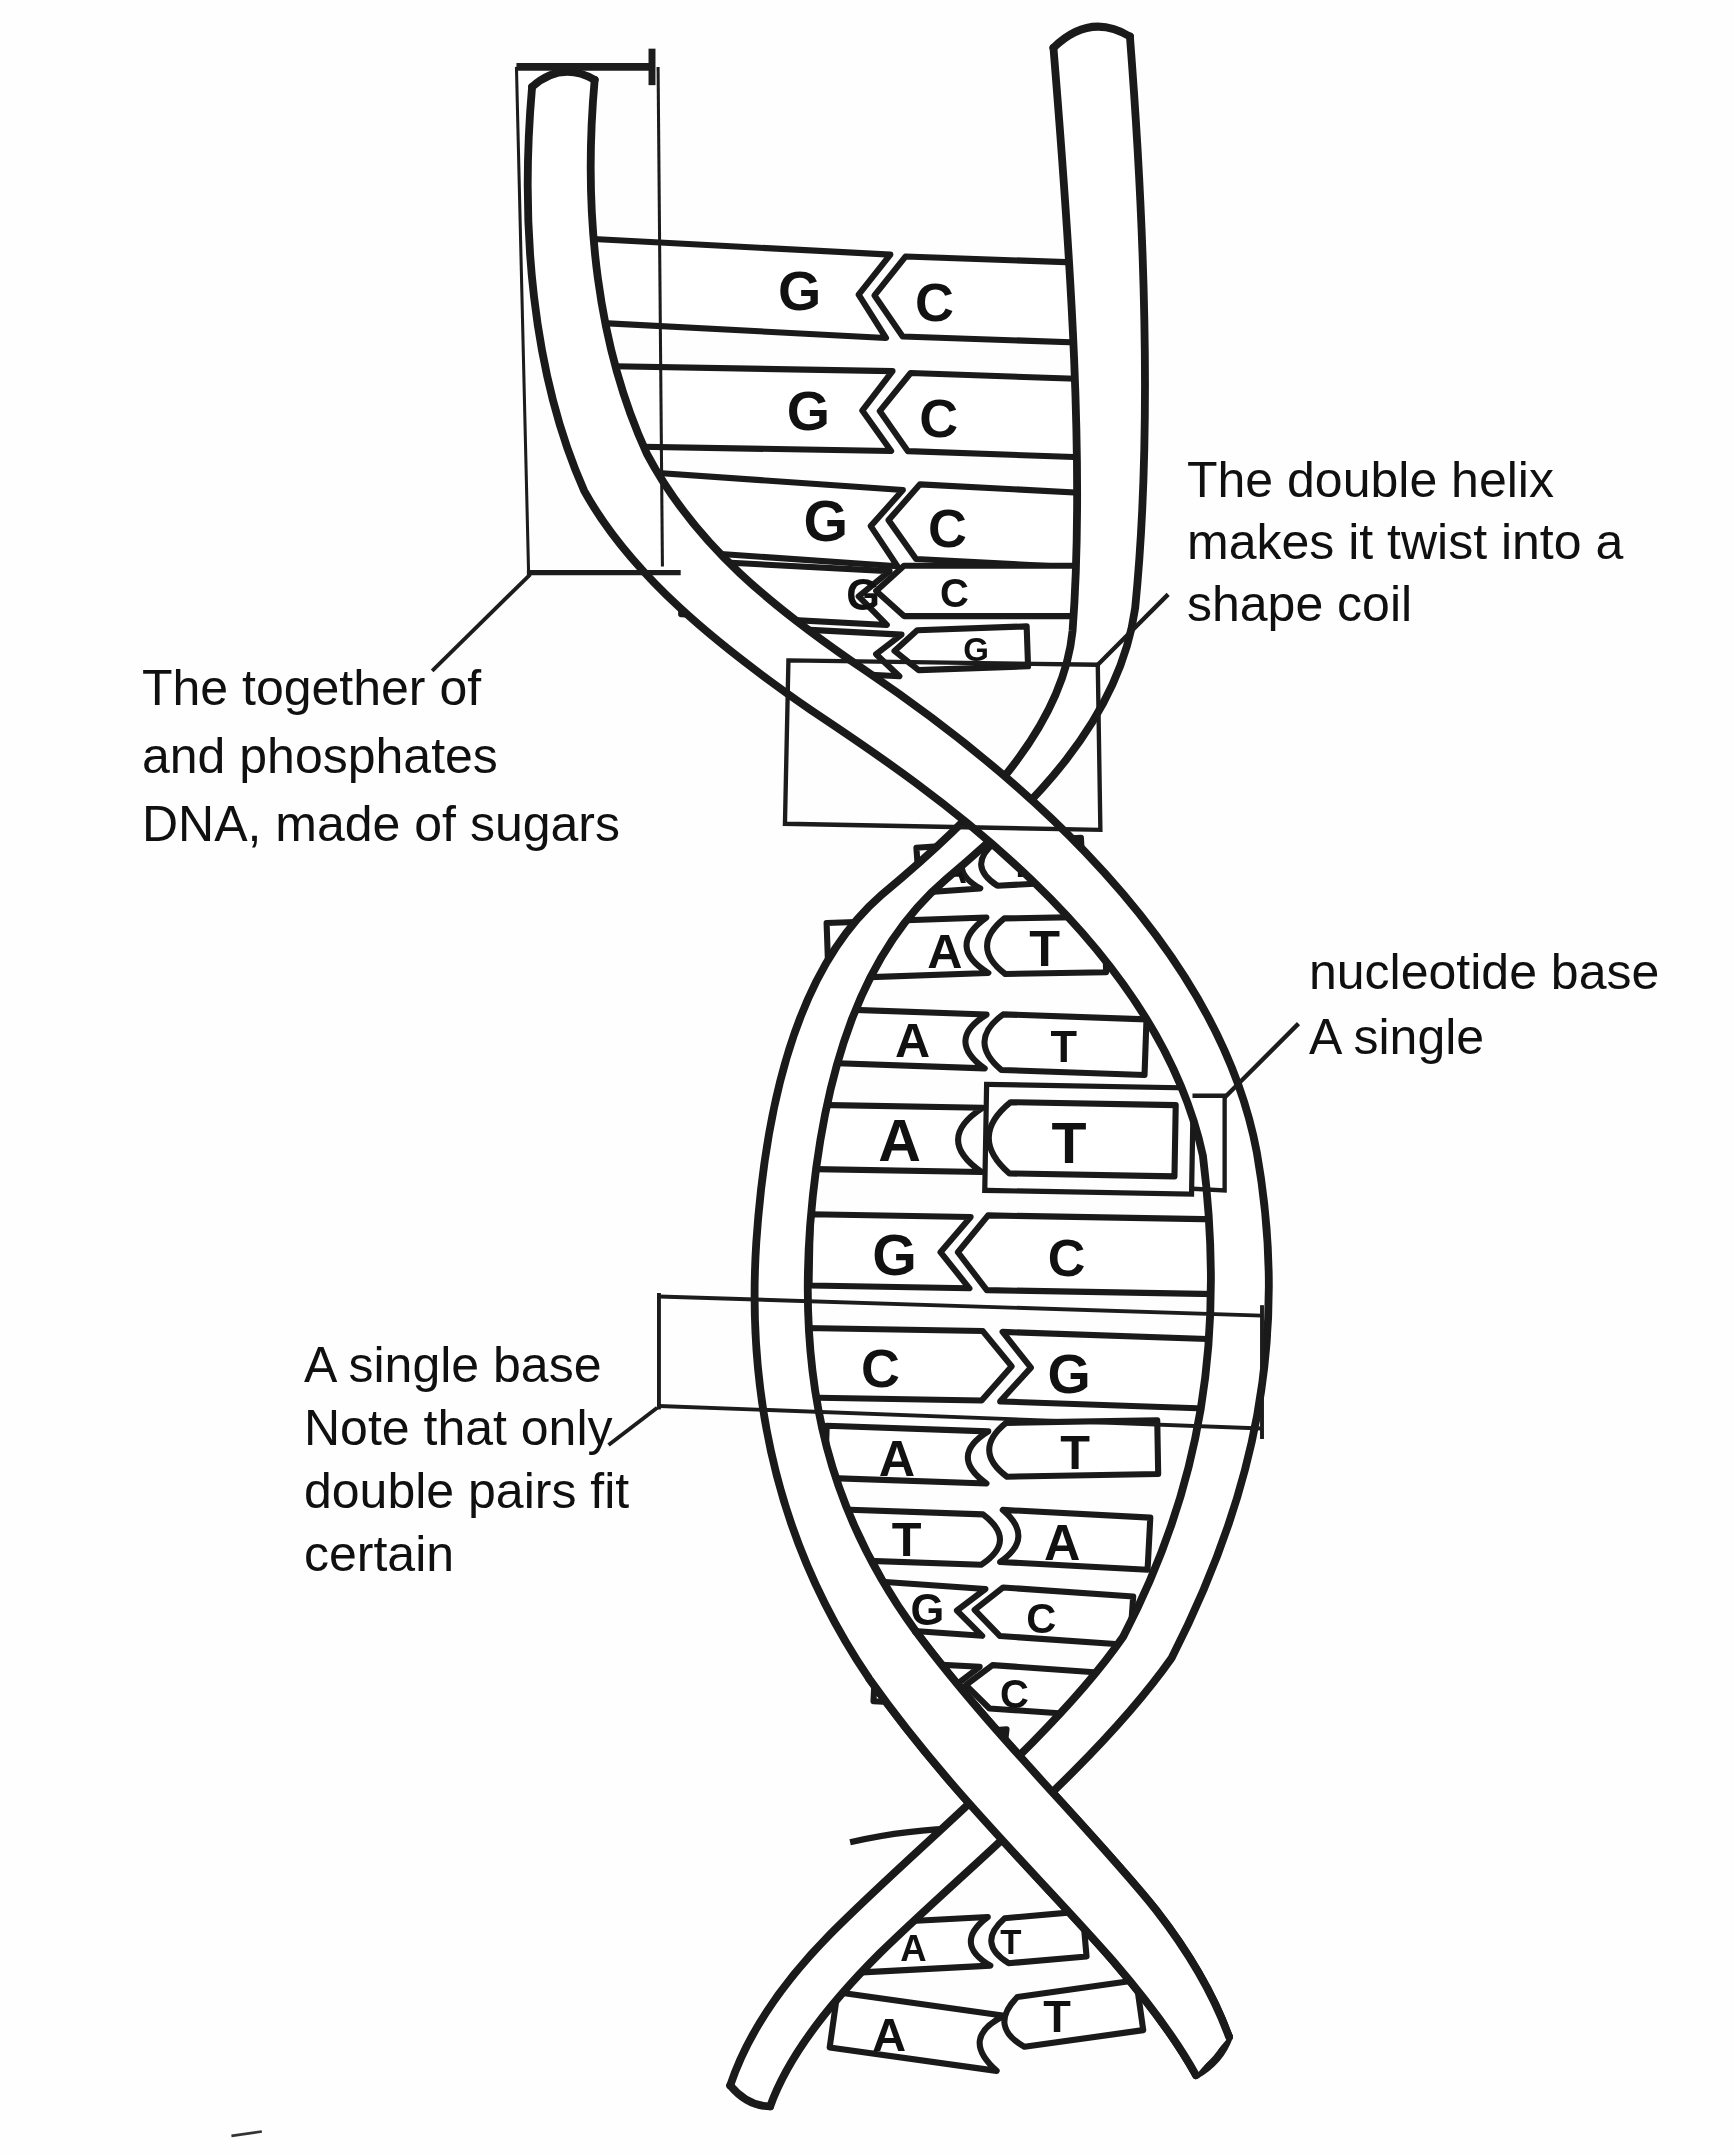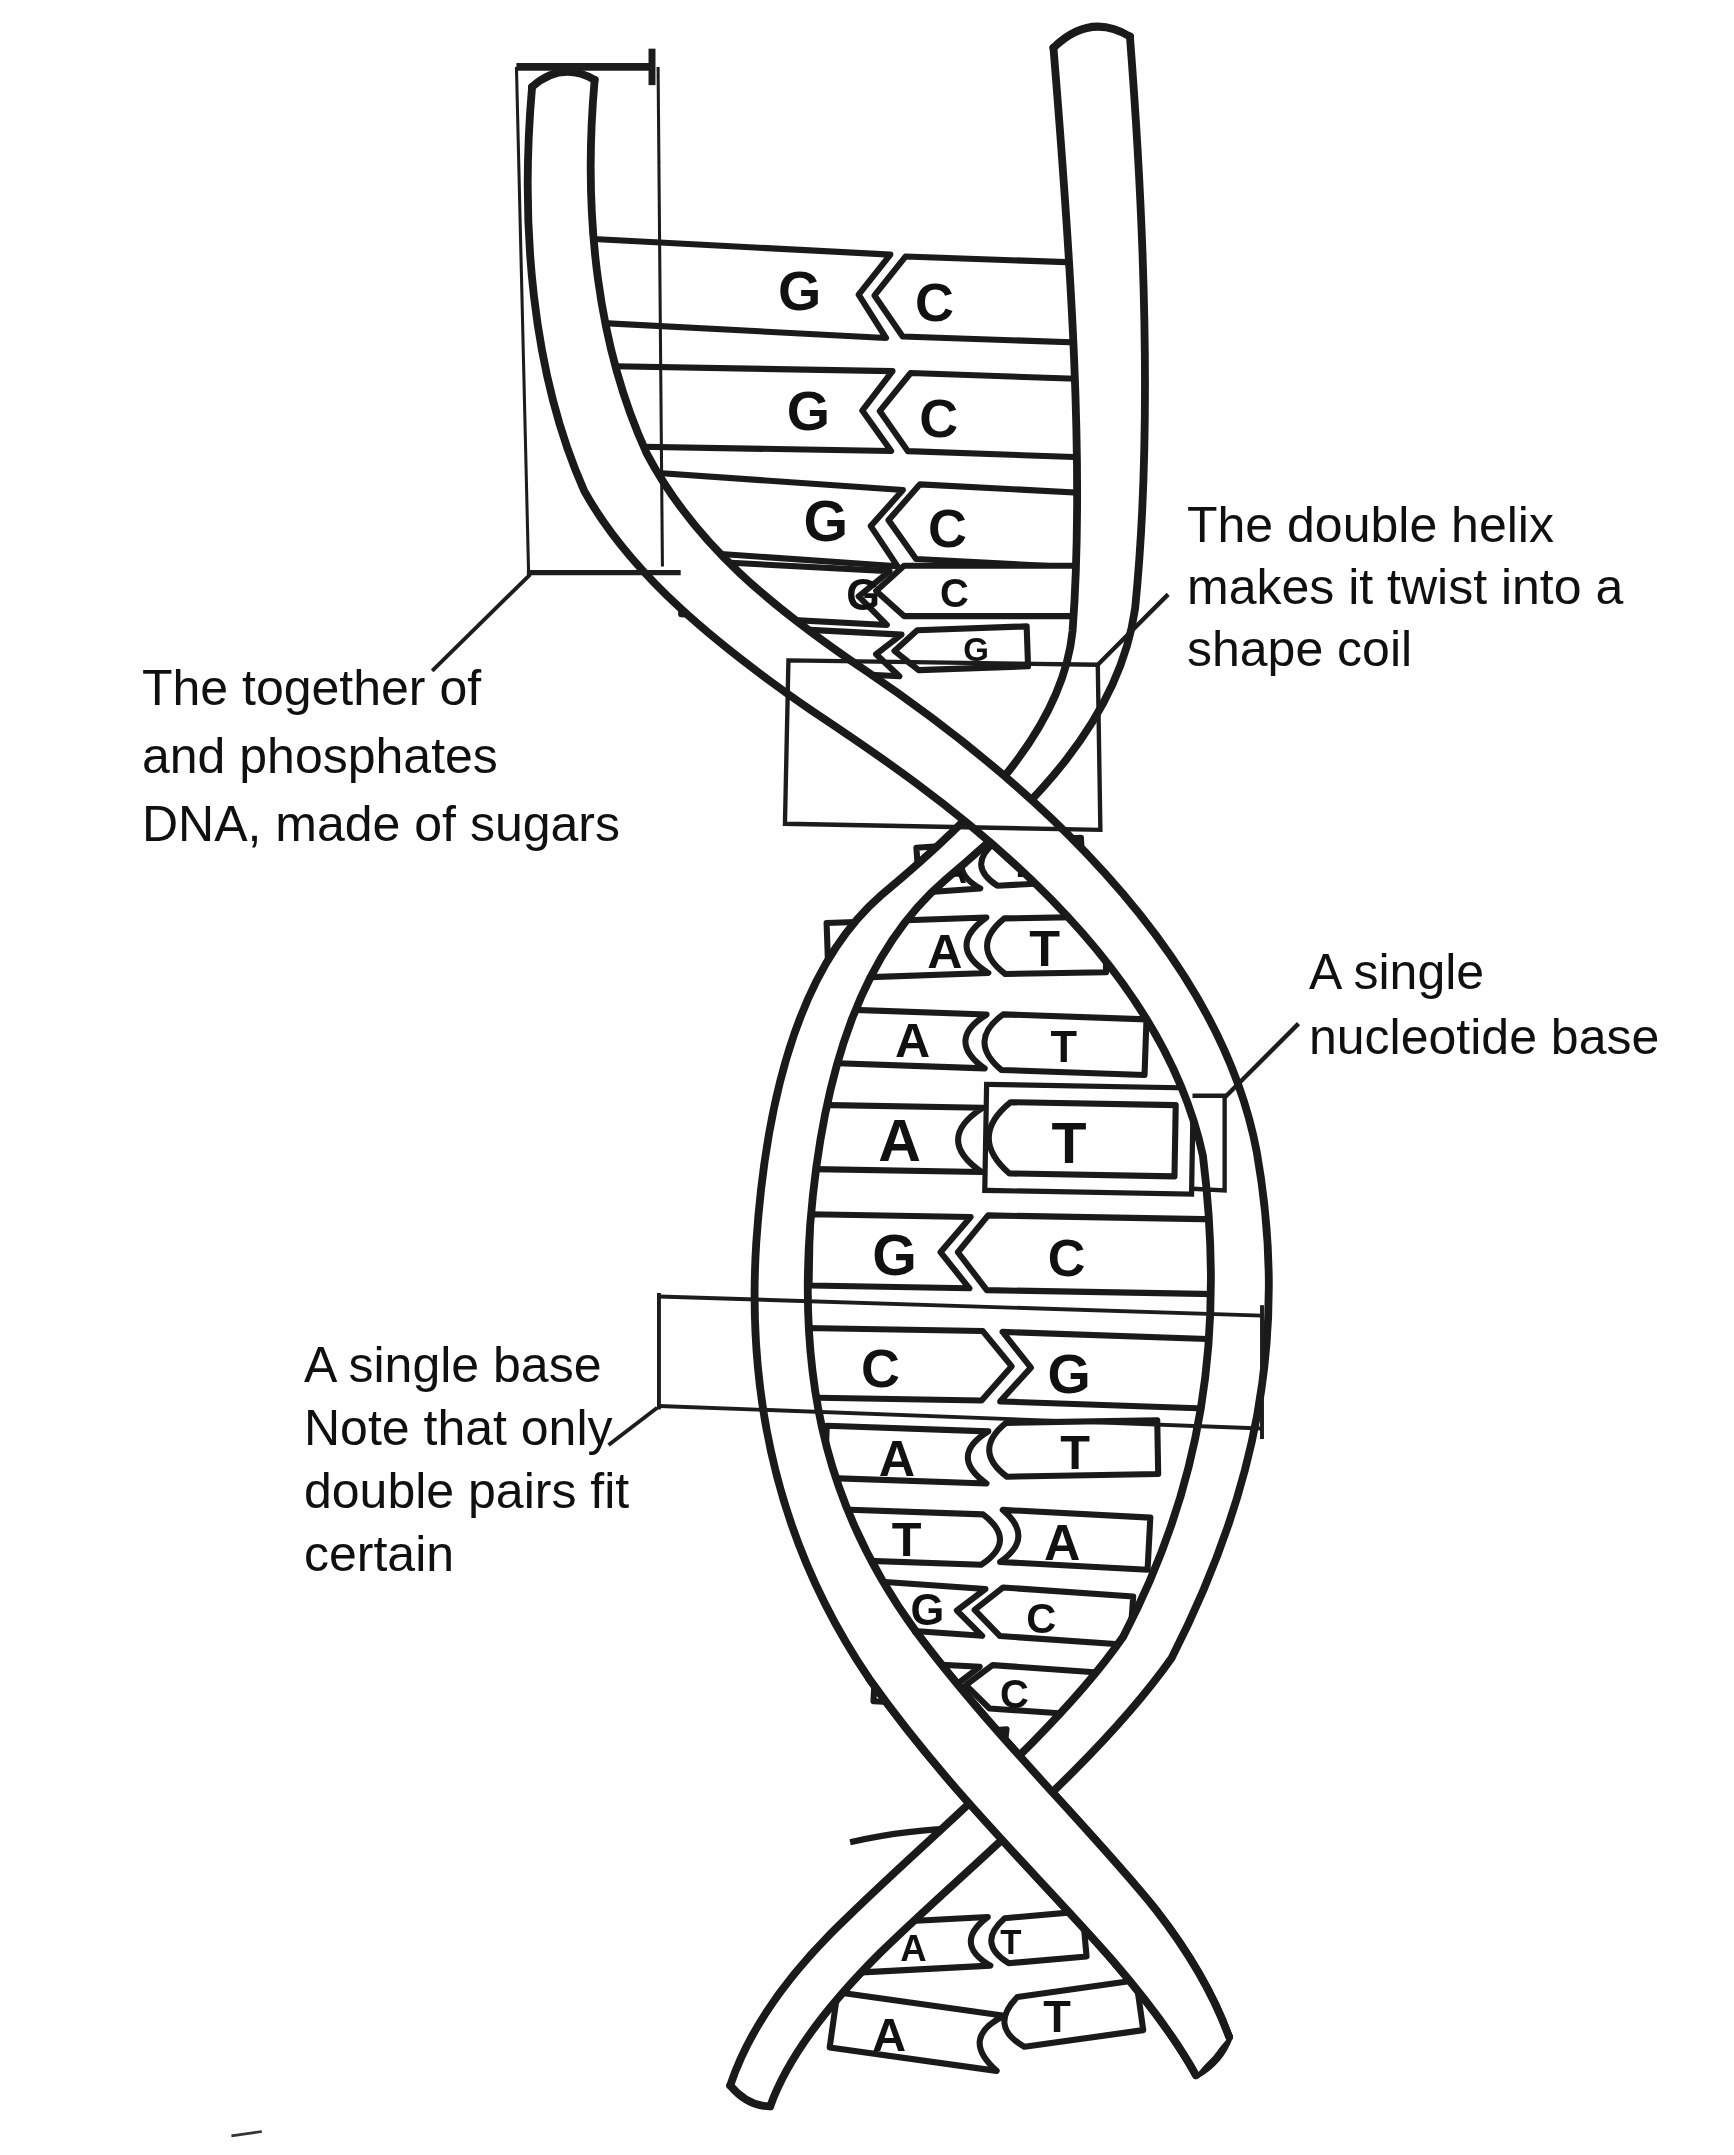--- a/index.html
+++ b/index.html
@@ -3,21 +3,21 @@
 <meta charset="utf-8">
 <style>
   html,body{margin:0;padding:0;background:#ffffff;}
   #canvas{position:relative;width:1735px;height:2155px;background:#fefefe;overflow:hidden;
           font-family:"Liberation Sans", sans-serif;}
   #drawing{position:absolute;left:0;top:0;}
   .note{position:absolute;color:#101010;font-family:"Liberation Sans",sans-serif;
         font-size:50px;letter-spacing:0px;}
   .note div{white-space:nowrap;}
   .note-backbone{left:142px;top:654px;line-height:68px;}
-  .note-coil{left:1187px;top:494px;line-height:62px;}
+  .note-coil{left:1187px;top:449px;line-height:62px;}
   .note-nucleotide{left:1309px;top:940px;line-height:65px;}
   .note-basepair{left:304px;top:1334px;line-height:63px;}
   svg text{font-family:"Liberation Sans",sans-serif;font-weight:bold;fill:#111;}
 </style>
 </head>
 <body>
 
 <div id="canvas">
 
   <svg id="drawing" width="1735" height="2155" viewBox="0 0 1996 2480">
@@ -238,22 +238,22 @@
     <div>DNA, made of sugars</div>
   </div>
 
   <div class="note note-coil">
     <div>The double helix</div>
     <div>makes it twist into a</div>
     <div>shape coil</div>
   </div>
 
   <div class="note note-nucleotide">
+    <div>nucleotide base</div>
     <div>A single</div>
-    <div>nucleotide base</div>
   </div>
 
   <div class="note note-basepair">
     <div>A single base</div>
     <div>Note that only</div>
     <div>double pairs fit</div>
     <div>certain</div>
   </div>
 
 </div>

